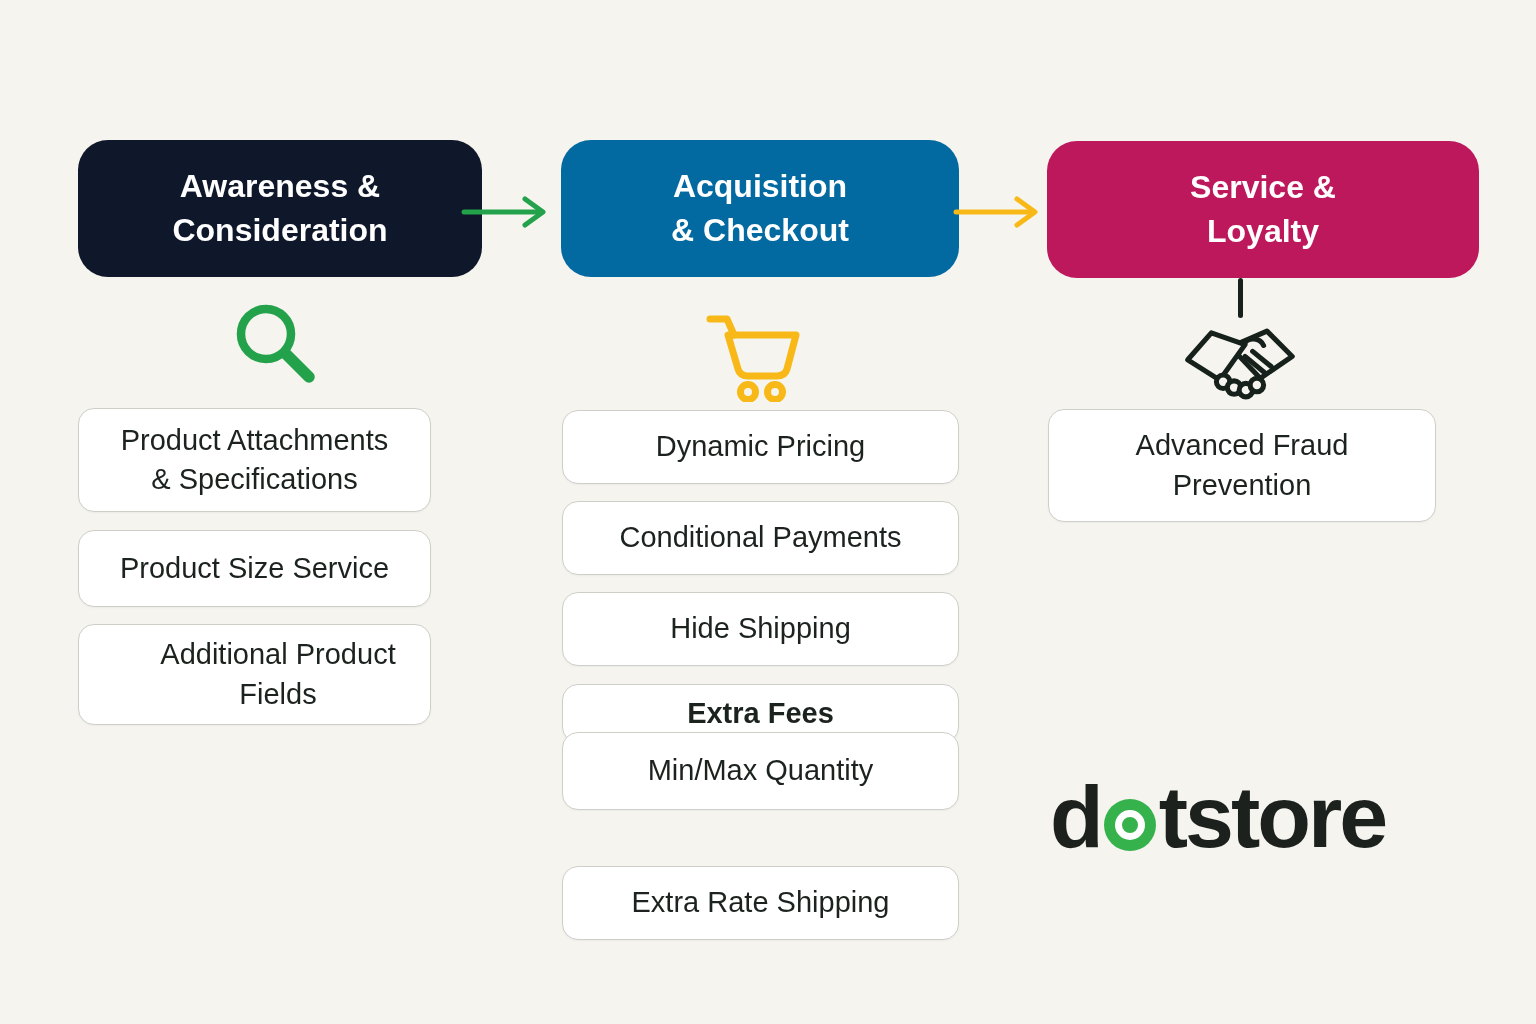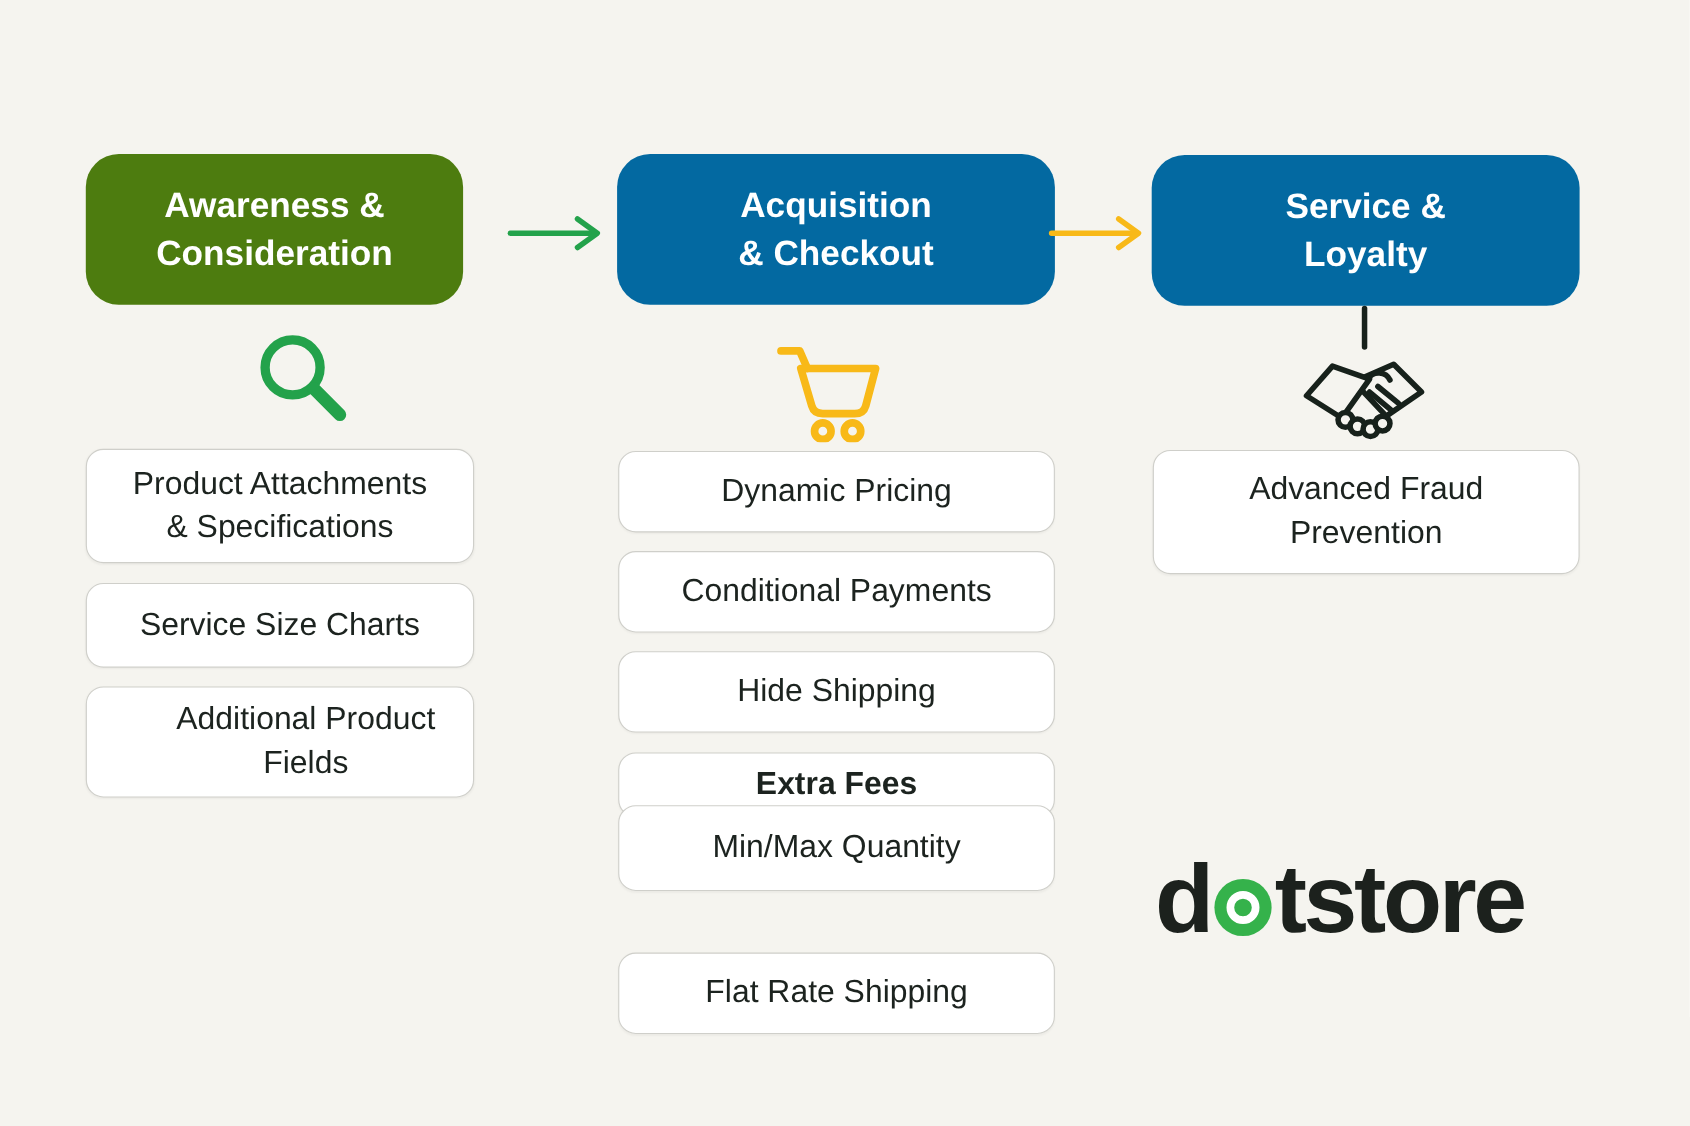--- a/index.html
+++ b/index.html
@@ -14,23 +14,23 @@
   .stage-pill{
     position:absolute;
     height:137px;
     border-radius:30px;
     display:flex;align-items:center;justify-content:center;
     color:#ffffff;
     font-size:32px;font-weight:700;
     text-align:center;line-height:1.35;
     white-space:pre-line;
   }
-  .pill-awareness{left:78px;top:140px;width:343px;background:#4d7c0f;}
+  .pill-awareness{left:78px;top:140px;width:404px;background:#0f172a;}
   .pill-acquisition{left:561px;top:140px;width:398px;background:#0369a1;}
-  .pill-service{left:1047px;top:141px;width:389px;background:#0369a1;}
+  .pill-service{left:1047px;top:141px;width:432px;background:#be185d;}
 
   
   .arrow{position:absolute;top:195px;width:92px;height:34px;}
   .arrow-1{left:461px;}
   .arrow-2{left:953px;}
   .vline{position:absolute;left:1238px;top:278px;width:5px;height:40px;background:#17211b;border-radius:3px;}
 
   
   .icon{position:absolute;}
   .icon-magnifier{left:228px;top:298px;width:95px;height:95px;}
@@ -136,30 +136,30 @@
       <path d="M85 40 L107 58" fill="none"></path>
       <circle cx="50" cy="76" r="8"></circle>
       <circle cx="63" cy="83" r="8"></circle>
       <circle cx="77" cy="86" r="8"></circle>
       <circle cx="90" cy="80" r="8"></circle>
     </g>
   </svg>
 
   <div class="feature col1 f-a1">Product Attachments
 &amp; Specifications</div>
-  <div class="feature col1 f-a2">Service Size Charts</div>
+  <div class="feature col1 f-a2">Product Size Service</div>
   <div class="feature col1 f-a3">Additional Product
 Fields</div>
 
   <div class="feature col2 f-b2">Conditional Payments</div>
   <div class="feature col2 f-b1">Dynamic Pricing</div>
   <div class="feature col2 f-b3">Hide Shipping</div>
   <div class="feature col2 f-b4">Extra Fees</div>
   <div class="feature col2 f-b5">Min/Max Quantity</div>
-  <div class="feature col2 f-b6">Flat Rate Shipping</div>
+  <div class="feature col2 f-b6">Extra Rate Shipping</div>
 
   <div class="feature col3 f-c1">Advanced Fraud
 Prevention</div>
 
   <div class="logo">
     <span class="word">d</span>
     <span class="logo-dot"></span>
     <span class="word">tstore</span>
   </div>
 

